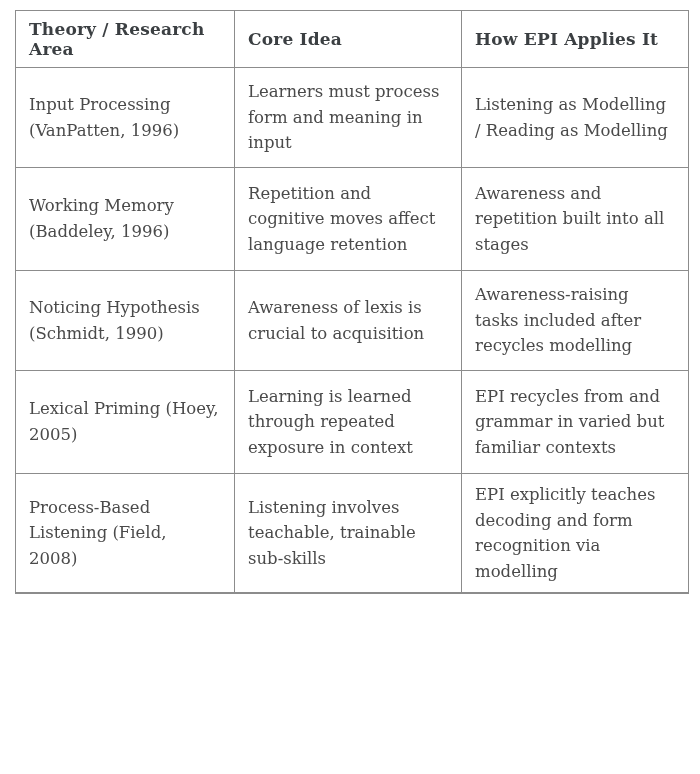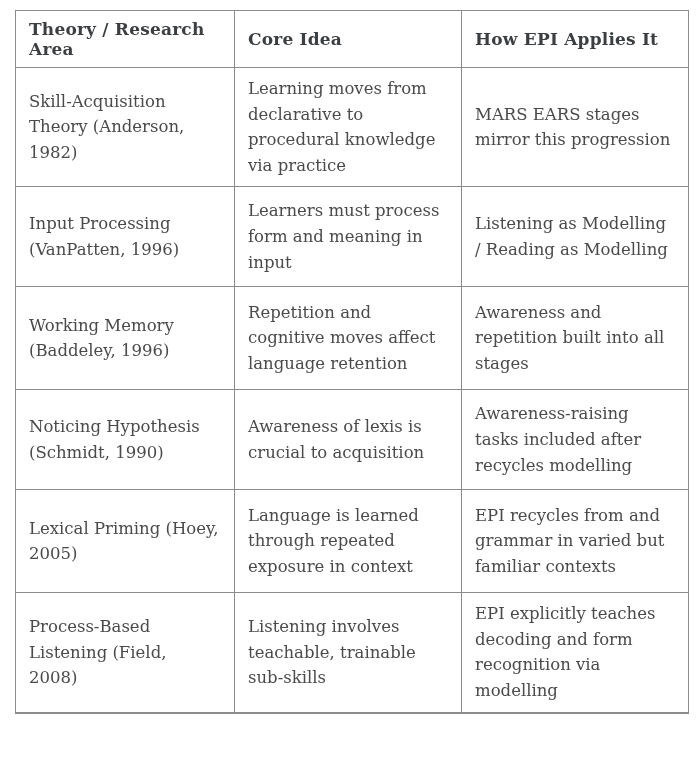--- a/index.html
+++ b/index.html
@@ -67,43 +67,38 @@
         <col class="c3">
     </colgroup>
     <thead>
       <tr>
         <th>Theory / Research Area</th>
         <th>Core Idea</th>
         <th>How EPI Applies It</th>
       </tr>
     </thead>
     <tbody>
-      <tr class="r1">
-        <td>Skill-Acquisition Theory (Anderson, 1982)</td>
-        <td>Learning moves from declarative to procedural knowledge via practice</td>
-        <td>MARS EARS stages mirror this progression</td>
-      </tr>
       <tr class="r2">
         <td>Input Processing (VanPatten, 1996)</td>
         <td>Learners must process form and meaning in input</td>
         <td>Listening as Modelling / Reading as Modelling</td>
       </tr>
       <tr class="r3">
         <td>Working Memory (Baddeley, 1996)</td>
         <td>Repetition and cognitive moves affect language retention</td>
         <td>Awareness and repetition built into all stages</td>
       </tr>
       <tr class="r4">
         <td>Noticing Hypothesis (Schmidt, 1990)</td>
         <td>Awareness of lexis is crucial to acquisition</td>
         <td>Awareness-raising tasks included after recycles modelling</td>
       </tr>
       <tr class="r6">
         <td>Lexical Priming (Hoey, 2005)</td>
-        <td>Language is learned through repeated exposure in context</td>
+        <td>Learning is learned through repeated exposure in context</td>
         <td>EPI recycles from and grammar in varied but familiar contexts</td>
       </tr>
       <tr class="r7">
         <td>Process-Based Listening (Field, 2008)</td>
         <td>Listening involves teachable, trainable sub-skills</td>
         <td>EPI explicitly teaches decoding and form recognition via modelling</td>
       </tr>
     </tbody>
   </table>
 </div>

